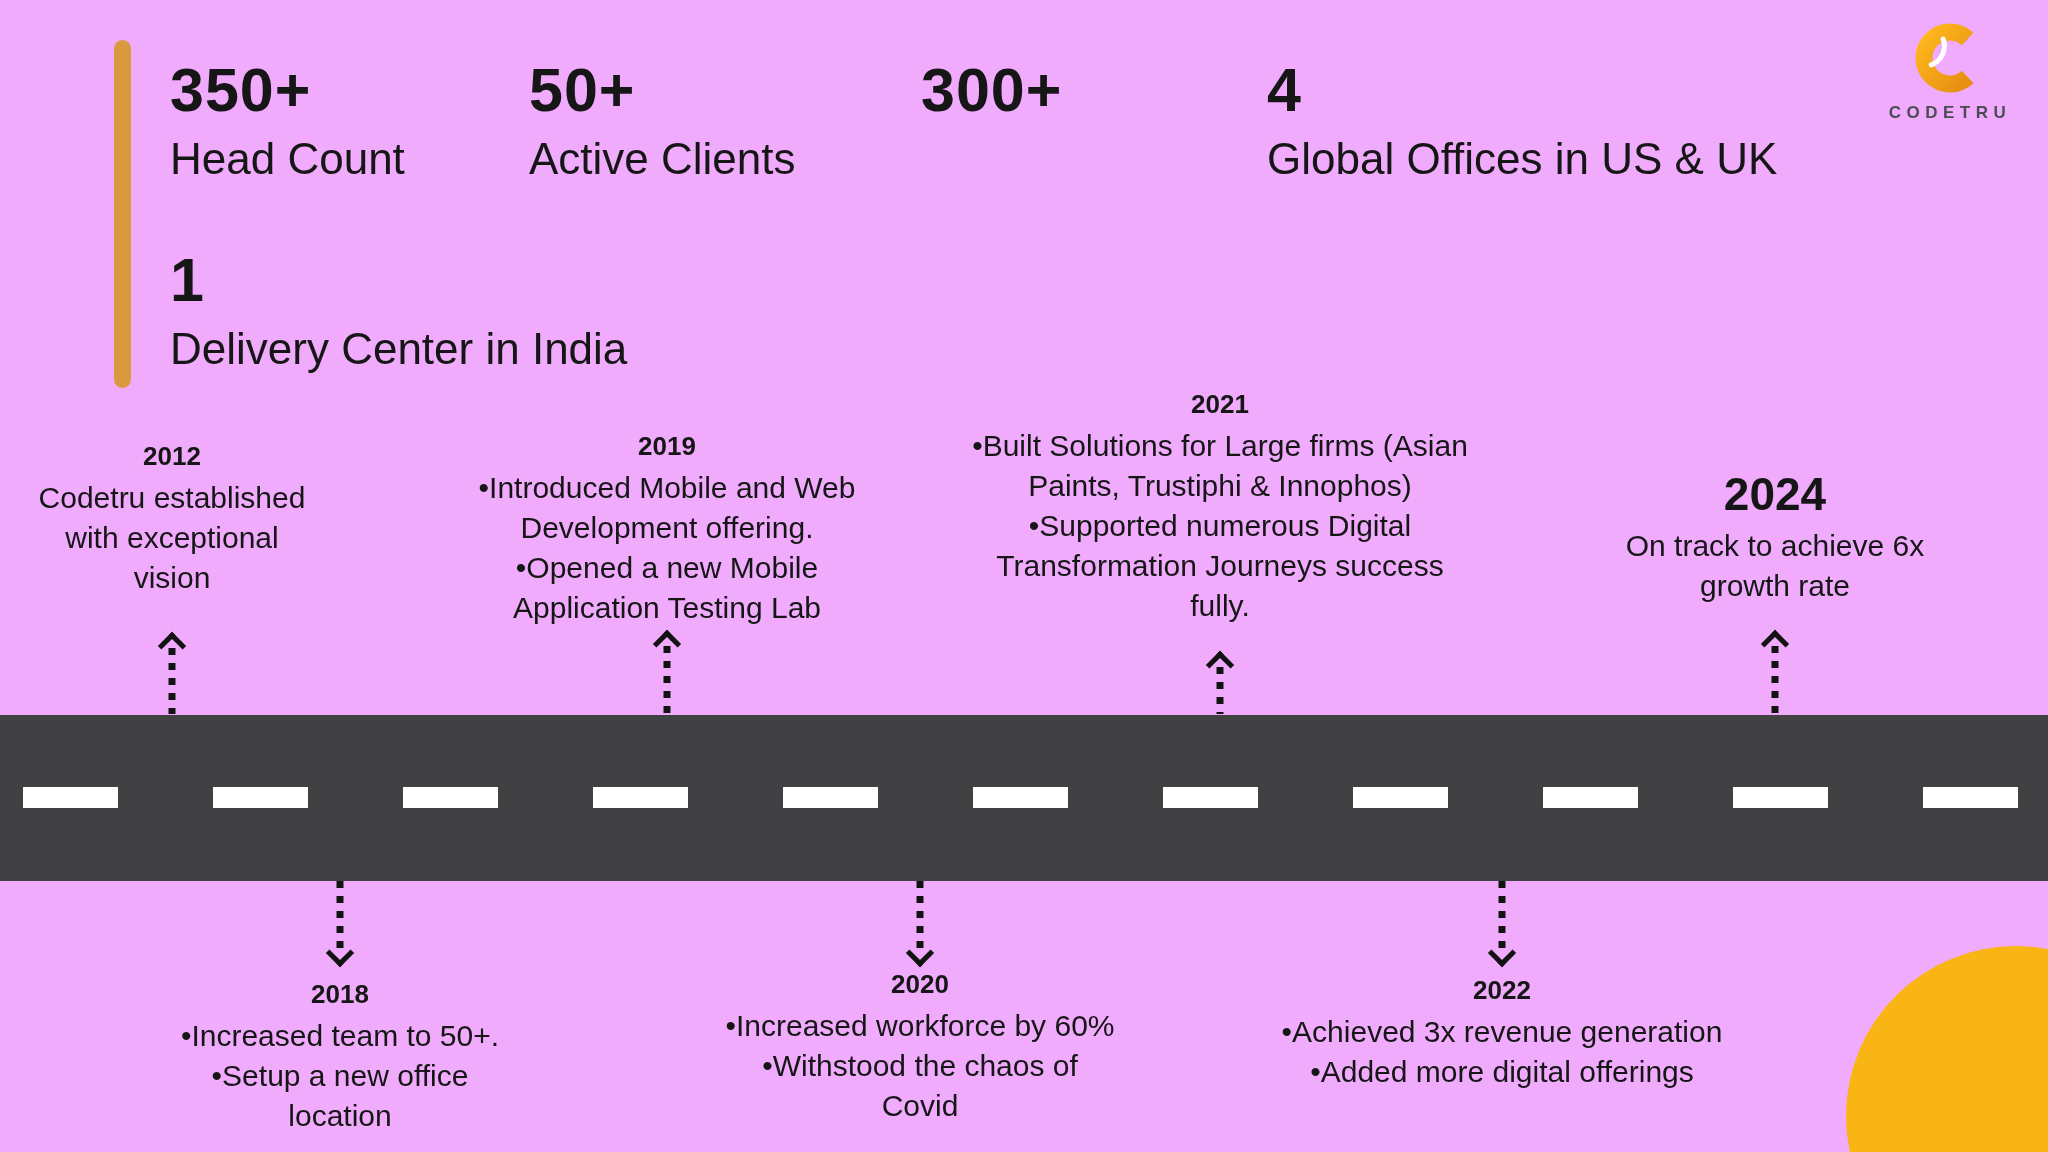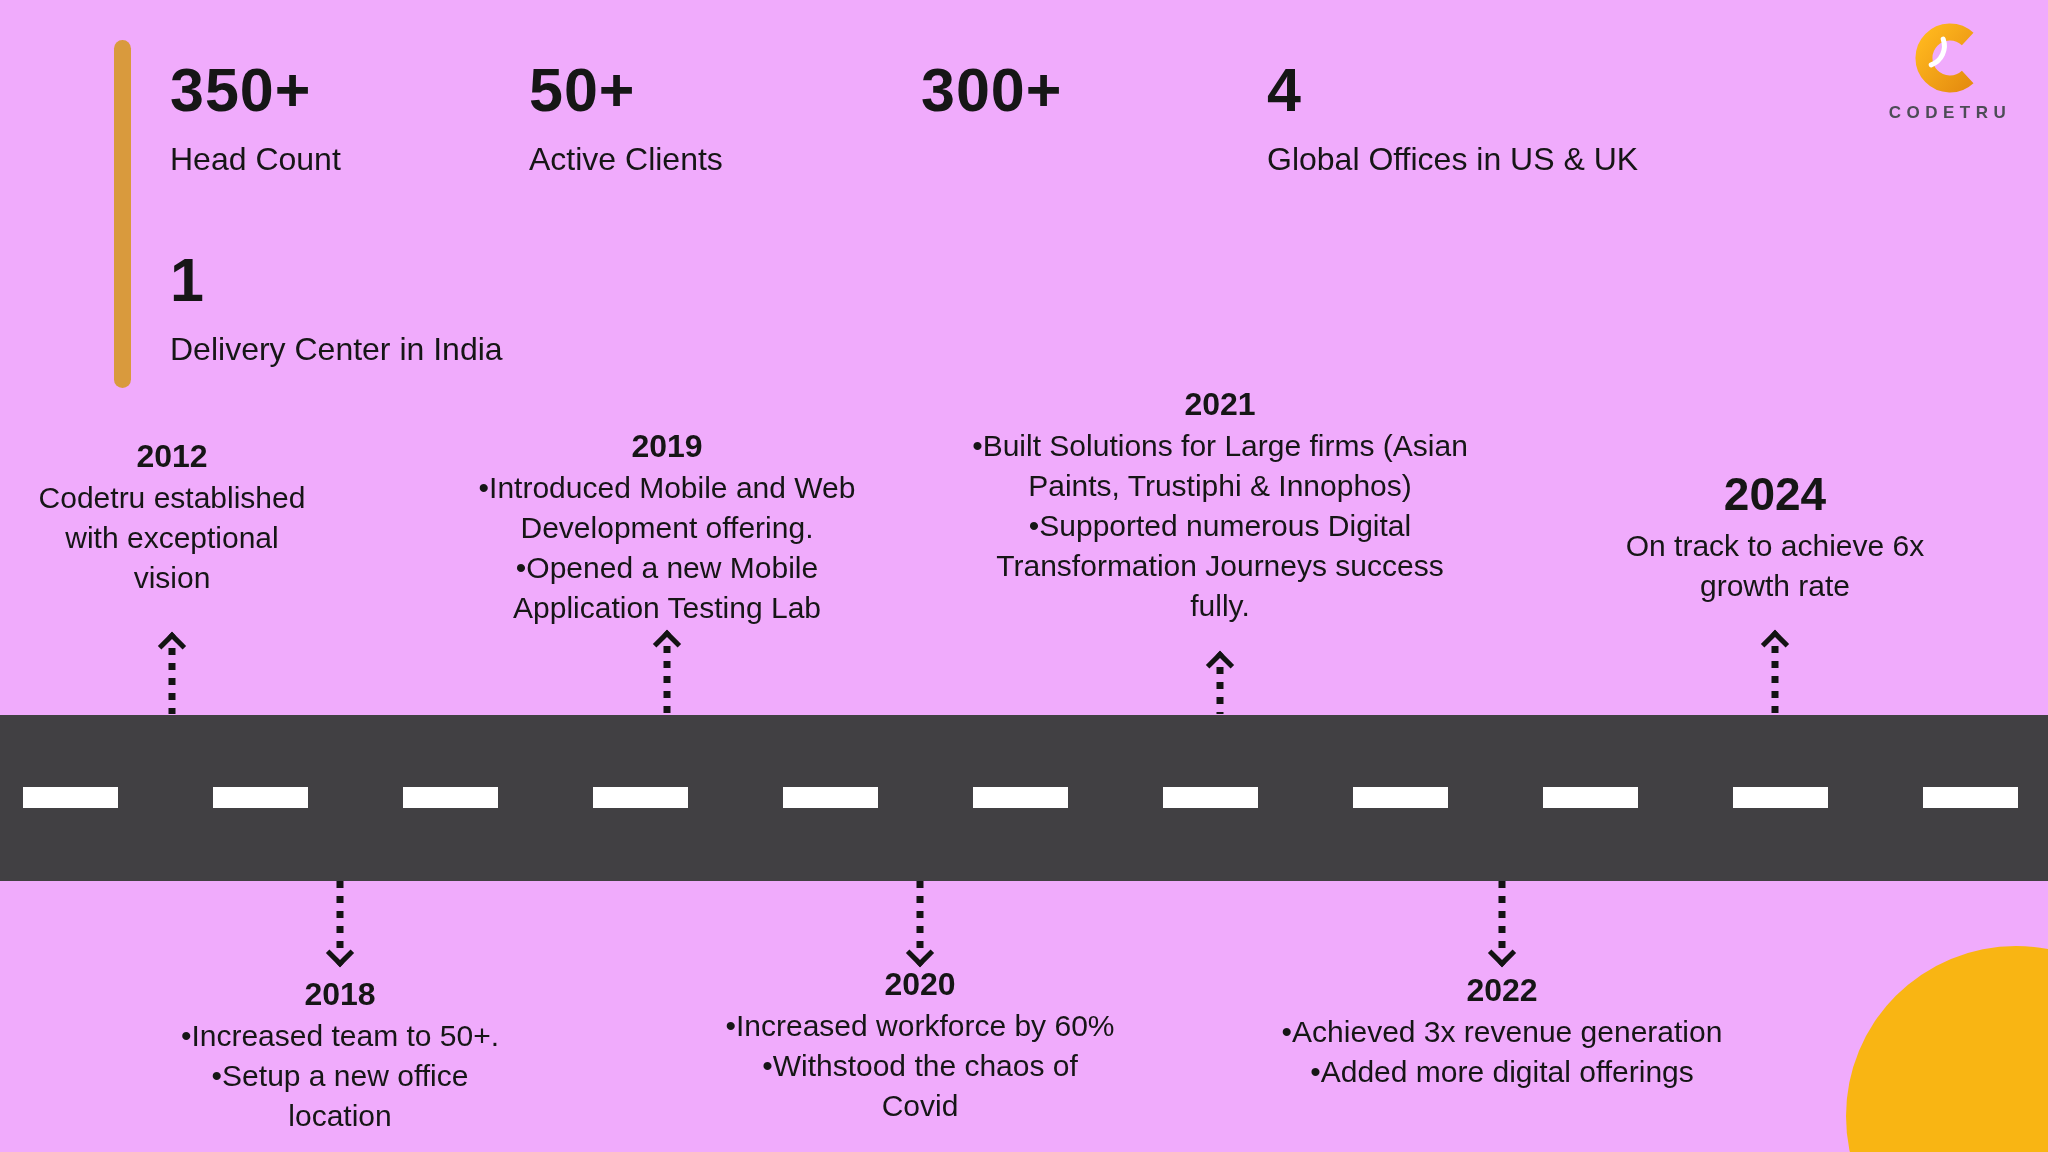--- a/index.html
+++ b/index.html
@@ -5,30 +5,30 @@
   html,body{margin:0;padding:0;background:#fff;}
   .canvas{
     position:relative;width:2048px;height:1152px;overflow:hidden;background:#f0abfc;
     font-family:"Liberation Sans",sans-serif;color:#161616;
   }
   
   .accent-bar{position:absolute;left:114px;top:40px;width:17px;height:348px;border-radius:10px;}
   
   .stat{position:absolute;}
   .stat .v{font-size:61px;font-weight:600;line-height:64px;letter-spacing:1px;}
-  .stat .l{font-size:32px;font-weight:500;line-height:46px;margin-top:14px;white-space:nowrap;}
+  .stat .l{font-size:44px;font-weight:500;line-height:46px;margin-top:14px;white-space:nowrap;}
   .s1{left:170px;top:58px;} .s2{left:529px;top:58px;} .s3{left:921px;top:58px;}
   .s4{left:1267px;top:58px;} .s5{left:170px;top:248px;}
   
   .logo{position:absolute;left:1888px;top:16px;width:124px;text-align:center;}
   .logo svg{display:block;margin:0 auto;}
   .logo .wm{font-size:17px;font-weight:700;letter-spacing:5.5px;margin-top:3px;white-space:nowrap;}
   
   .tl{position:absolute;text-align:center;}
-  .tl .year{font-size:32px;font-weight:600;line-height:44px;}
+  .tl .year{font-size:26px;font-weight:600;line-height:44px;}
   .tl .desc{font-size:30px;font-weight:500;line-height:40px;}
   .tl.big .year{font-size:46px;font-weight:700;line-height:52px;margin-bottom:6px;}
   .m2012{left:12px;top:434px;width:320px;}
   .m2019{left:447px;top:424px;width:440px;}
   .m2021{left:940px;top:382px;width:560px;}
   .m2024{left:1595px;top:468px;width:360px;}
   .m2018{left:150px;top:972px;width:380px;}
   .m2020{left:690px;top:962px;width:460px;}
   .m2022{left:1242px;top:968px;width:520px;}
   

